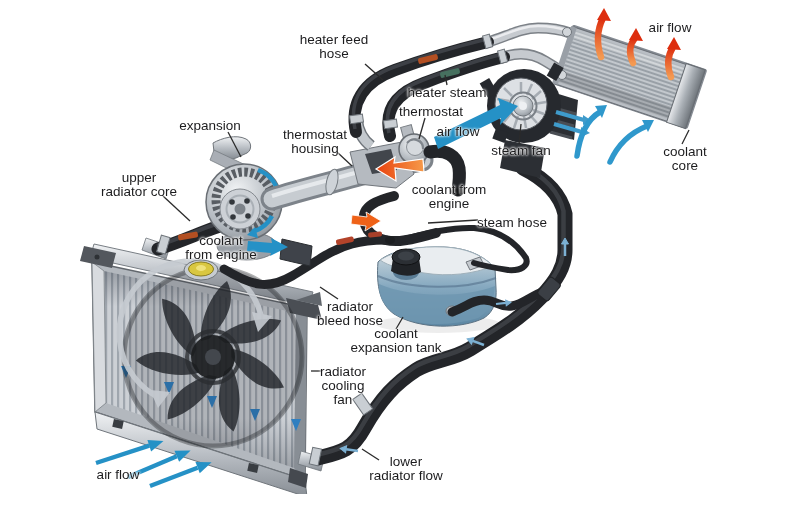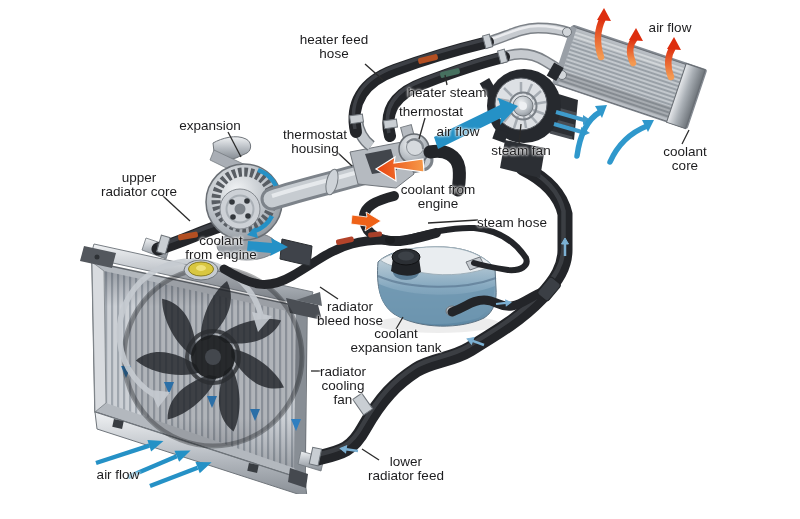--- a/index.html
+++ b/index.html
@@ -396,29 +396,29 @@
   <div class="lbl" style="left:431px;top:105px">thermostat</div>
   <div class="lbl" style="left:210px;top:119px">expansion</div>
   <div class="lbl" style="left:315px;top:128px">thermostat
 housing</div>
   <div class="lbl" style="left:458px;top:125px">air flow</div>
   <div class="lbl" style="left:521px;top:144px">steam fan</div>
   <div class="lbl" style="left:685px;top:145px">coolant
 core</div>
   <div class="lbl" style="left:139px;top:171px">upper
 radiator core</div>
-  <div class="lbl" style="left:438px;top:183px">coolant from
+  <div class="lbl" style="left:449px;top:183px">coolant from
 engine</div>
   <div class="lbl" style="left:512px;top:216px">steam hose</div>
   <div class="lbl" style="left:221px;top:234px">coolant
 from engine</div>
   <div class="lbl" style="left:350px;top:300px">radiator
 bleed hose</div>
   <div class="lbl" style="left:396px;top:327px">coolant
 expansion tank</div>
   <div class="lbl" style="left:343px;top:365px">radiator
 cooling
 fan</div>
   <div class="lbl" style="left:406px;top:455px">lower
-radiator feed</div>
+radiator flow</div>
   <div class="lbl" style="left:118px;top:468px">air flow</div>
 </div>
 </div>
 
 </body></html>

